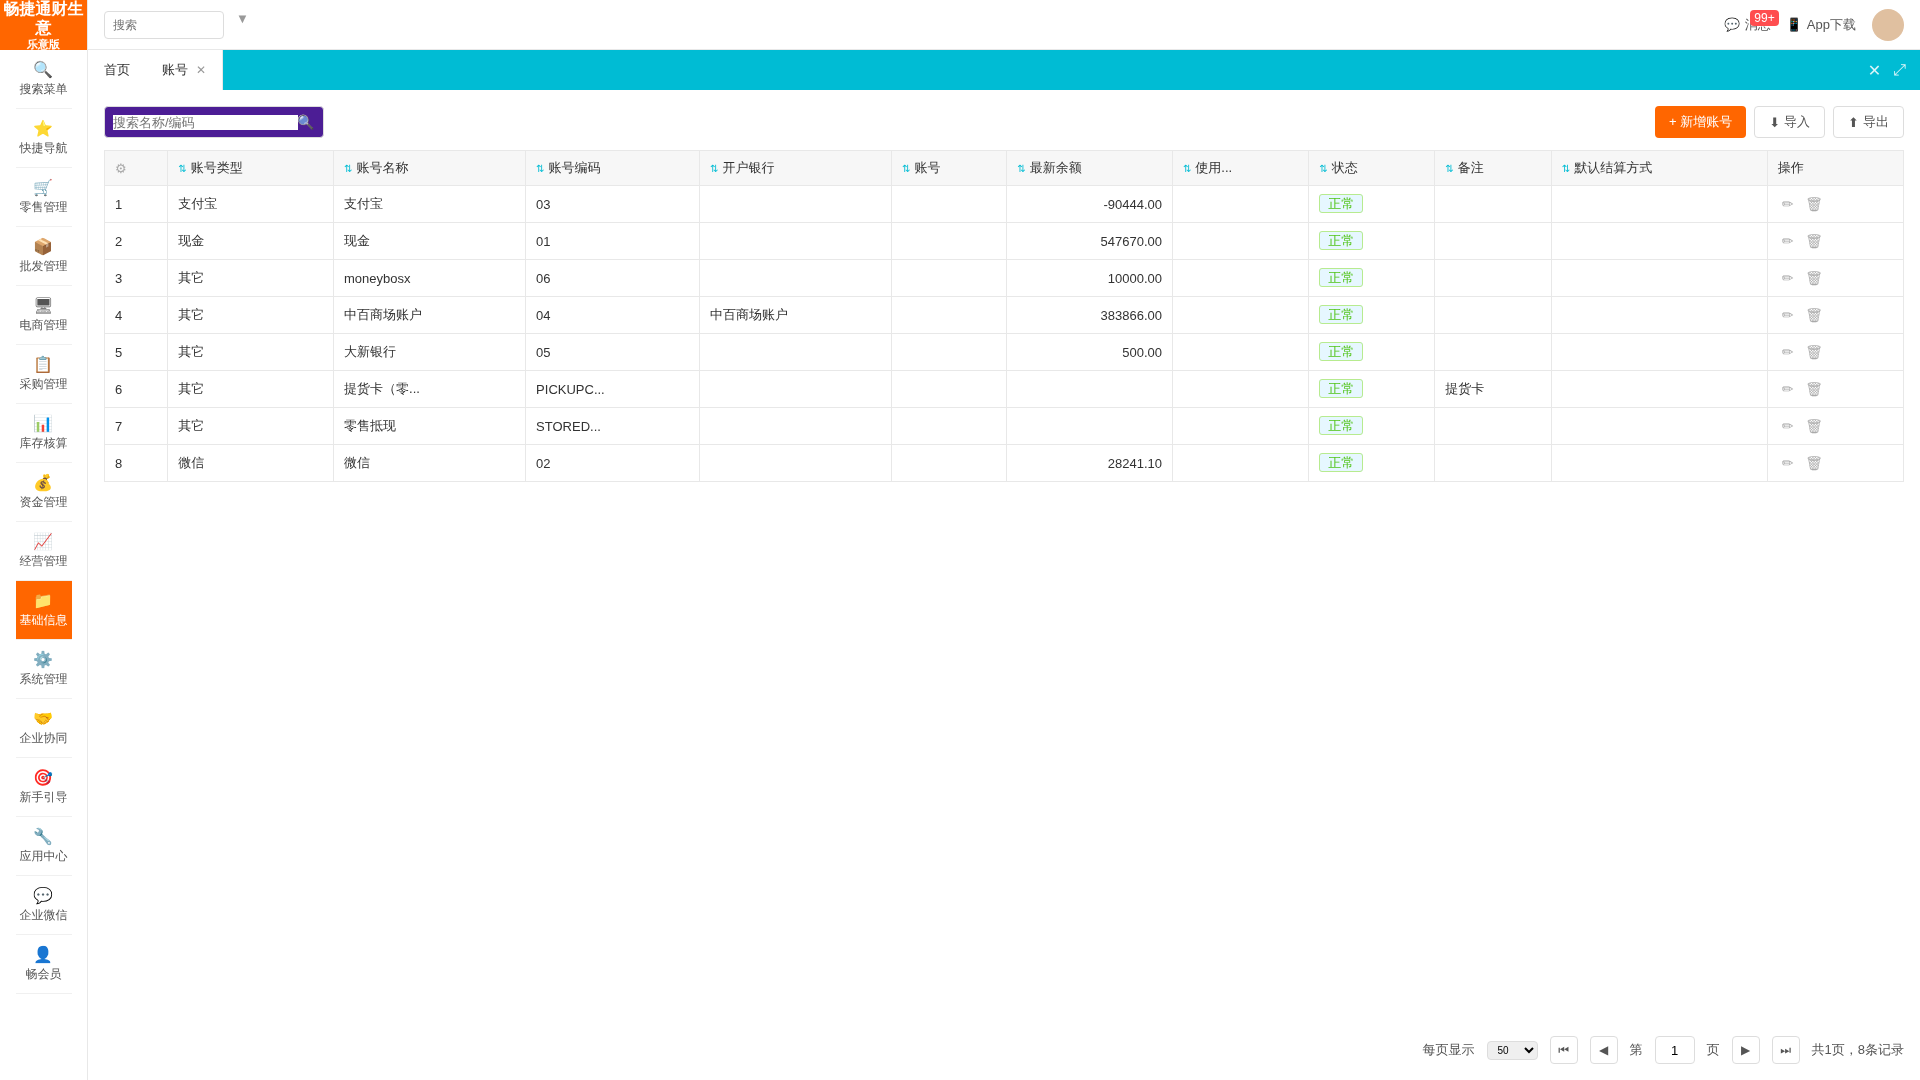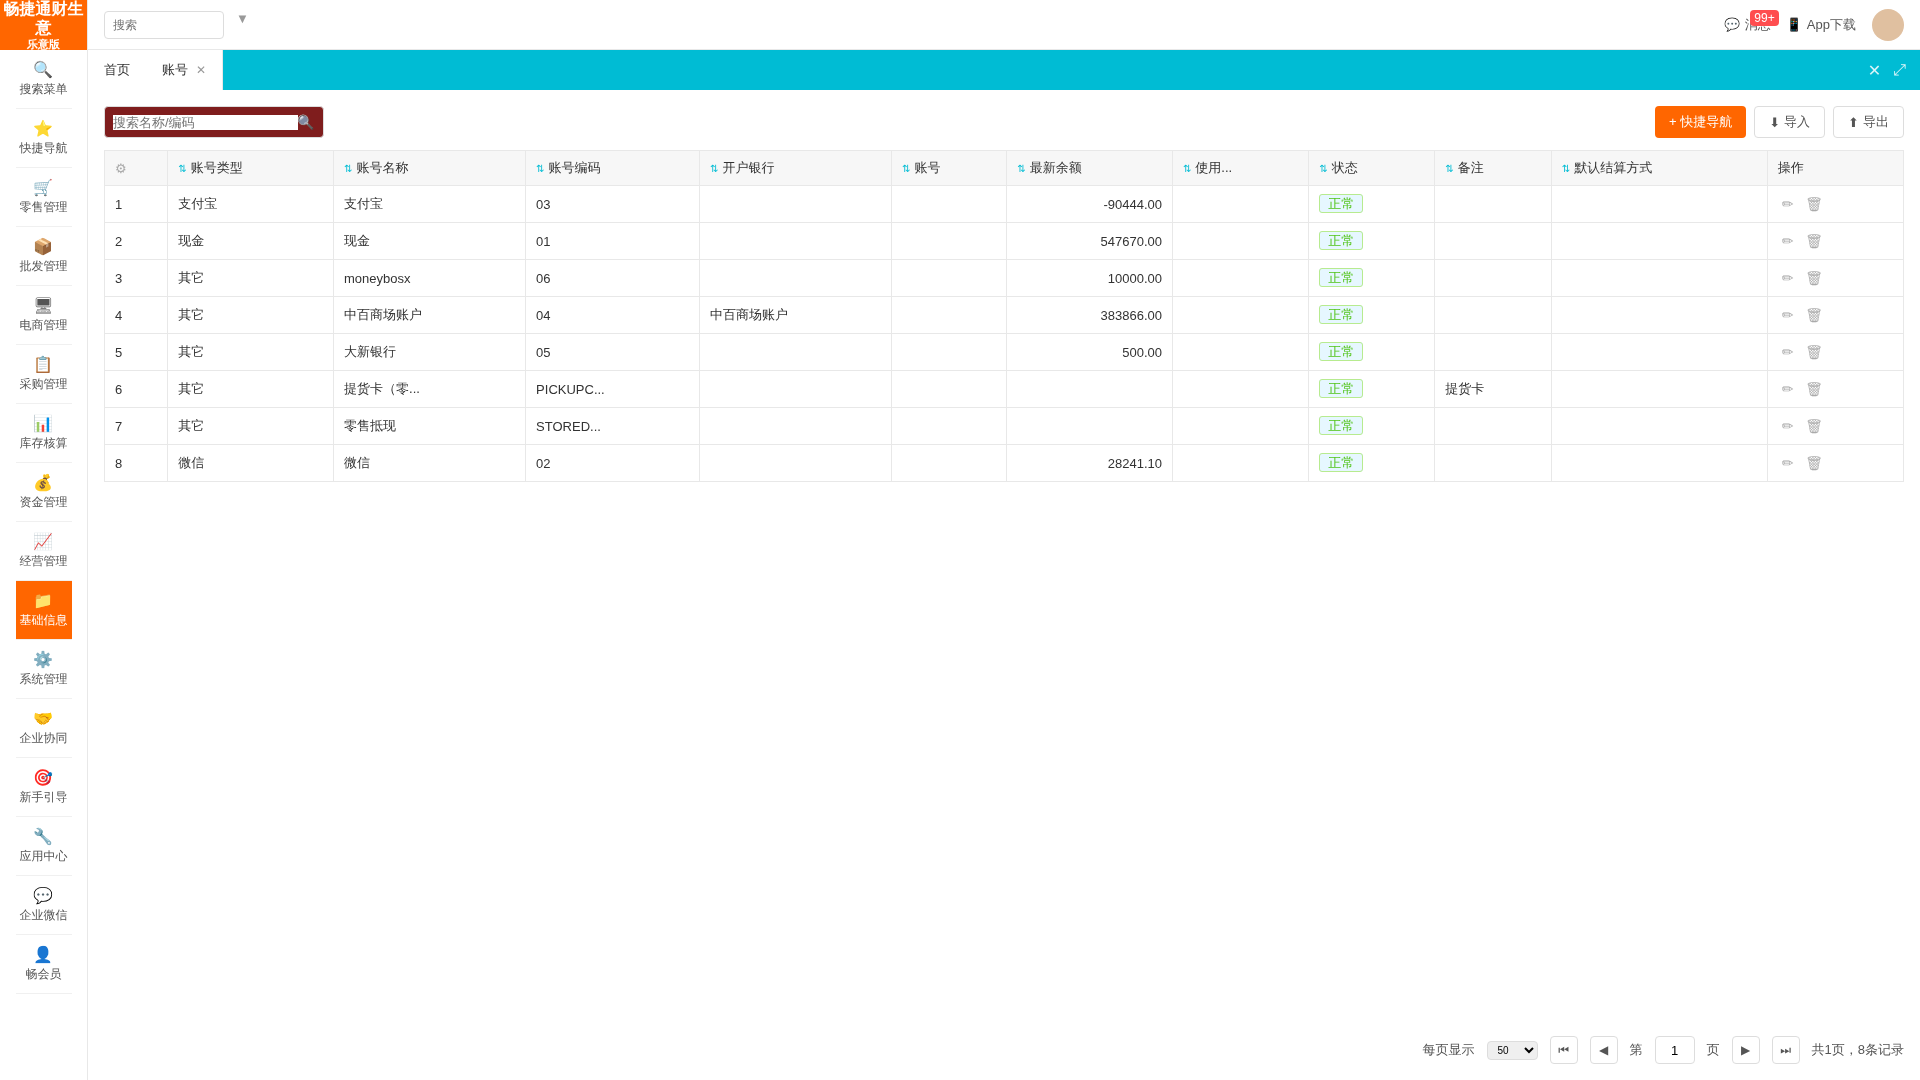--- a/index.html
+++ b/index.html
@@ -121,21 +121,21 @@
       margin-bottom: 12px;
     }
     .search-input-wrap {
       display: flex;
       align-items: center;
       border: 1px solid #ddd;
       border-radius: 4px;
       padding: 0 8px;
       height: 32px;
       width: 220px;
-      background: #7f1d1d;
+      background: #4c1d95;
     }
     .search-input-wrap input {
       border: none;
       outline: none;
       font-size: 13px;
       flex: 1;
       color: #999;
     }
     .search-icon { color: #aaa; font-size: 14px; cursor: pointer; }
 
@@ -357,21 +357,21 @@
   </div>
 
   <div class="content">
 
     <div class="toolbar">
       <div class="search-input-wrap">
         <input class="search-input" style="border: none; outline: none; font-size: 13px; flex: 1 1 0%;" placeholder="搜索名称/编码">
         <span class="search-icon">🔍</span>
       </div>
       <div class="toolbar-right">
-        <button class="btn-primary">+ 快捷导航</button>
+        <button class="btn-primary">+ 新增账号</button>
         <button class="btn-default">
           <span>⬇</span>
           <span>导入</span>
         </button>
         <button class="btn-default">
           <span>⬆</span>
           <span>导出</span>
         </button>
       </div>
     </div>

